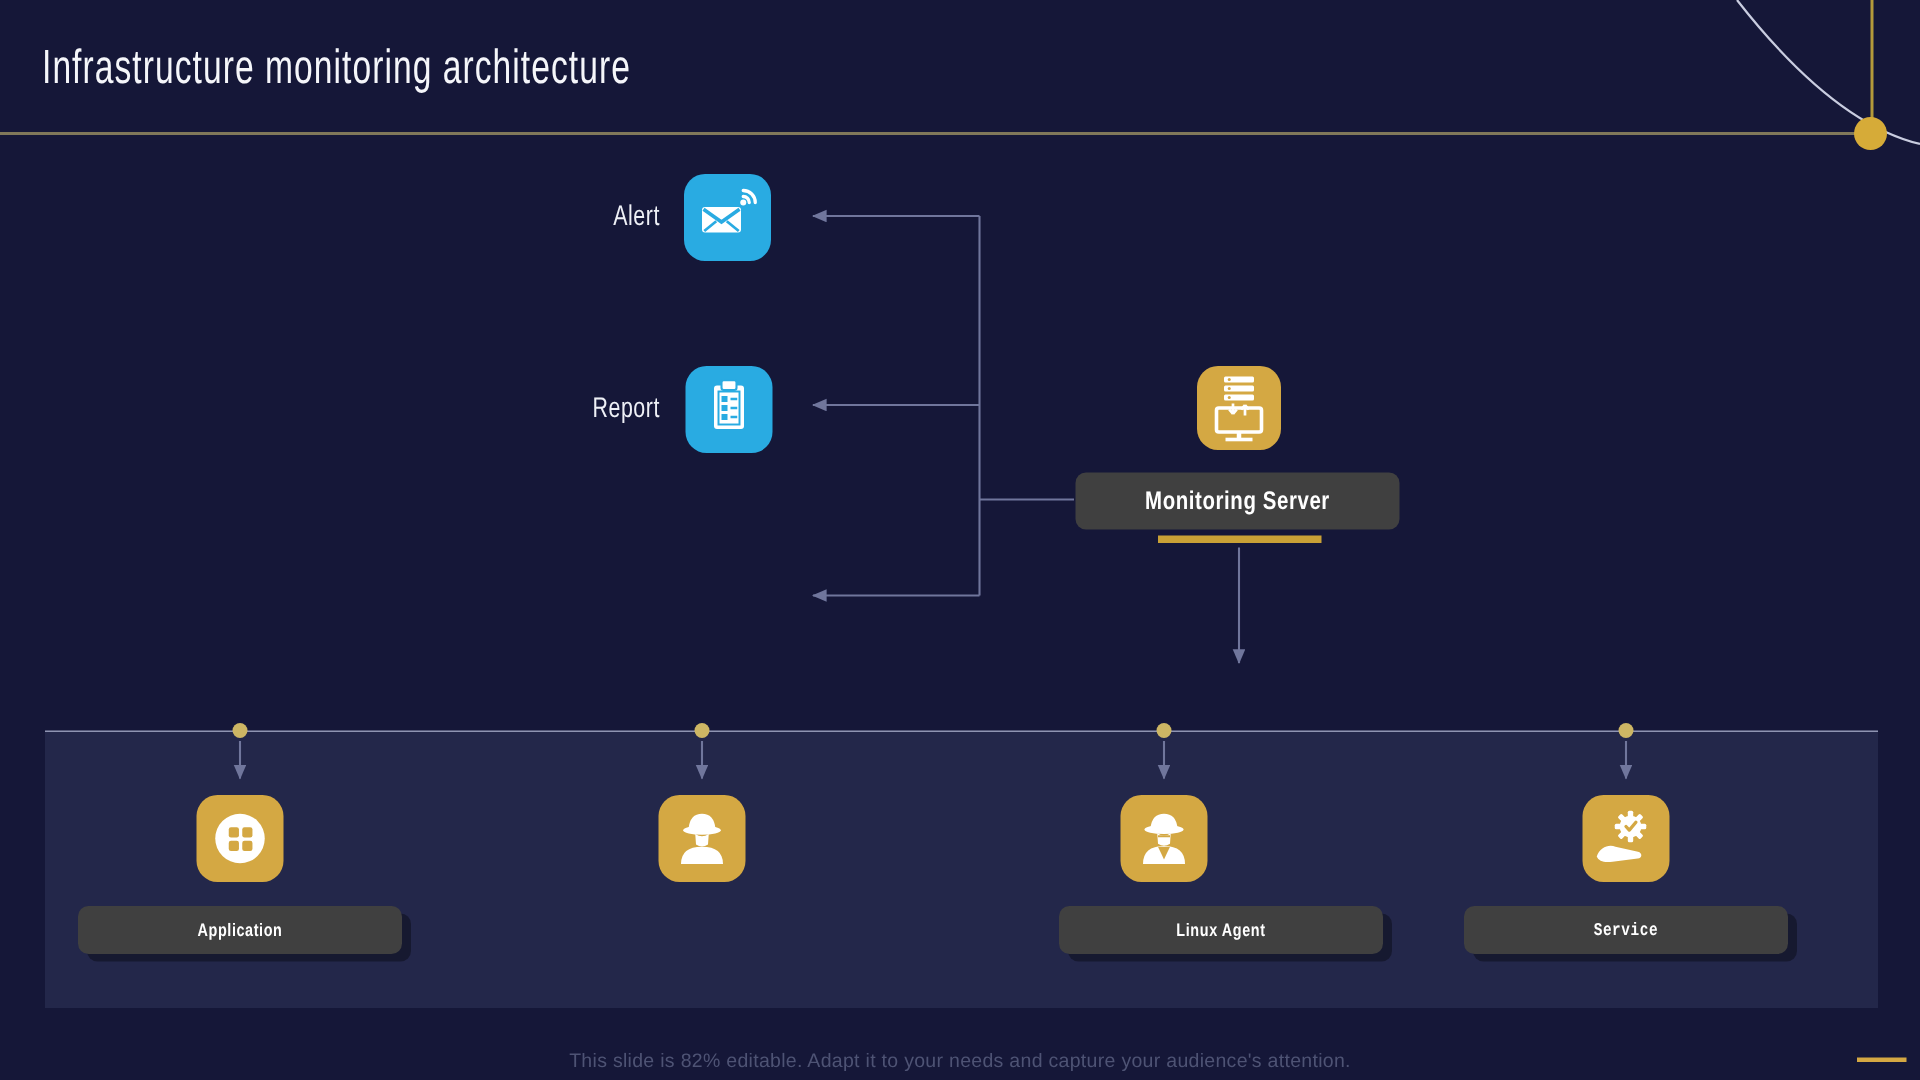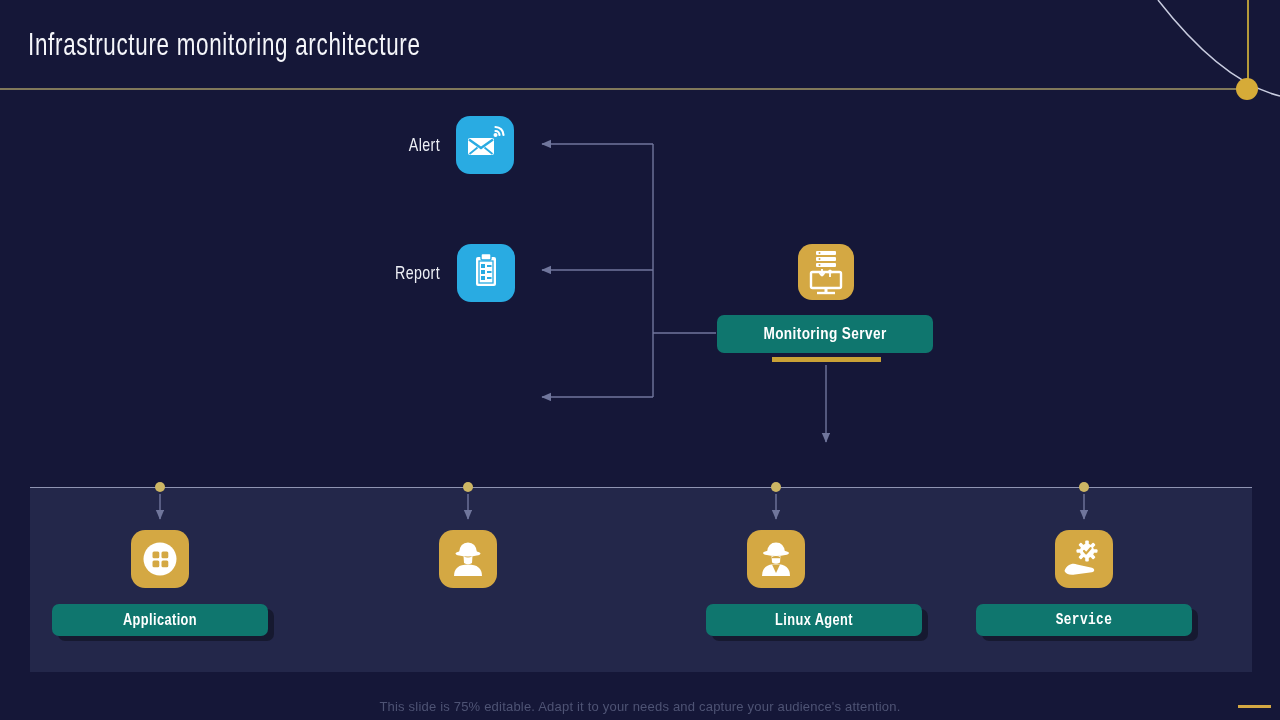--- a/index.html
+++ b/index.html
@@ -41,27 +41,27 @@
     color:#eef0f6;font-size:19px;font-weight:500;letter-spacing:.5px;
     transform:scaleX(.75);transform-origin:right center;
   }
 
   
   .gold-tile{
     width:58px;height:58px;border-radius:14px;background:#d4a843;
     display:flex;align-items:center;justify-content:center;
   }
   .gold-btn{
-    background:#0f766e;border-radius:7px;
+    background:#404040;border-radius:7px;
     display:flex;align-items:center;justify-content:center;
     color:#fff;font-weight:bold;
   }
   .server-btn{width:216px;height:38px;font-size:17px;letter-spacing:.5px;}
   .server-underline{position:absolute;left:772px;top:357px;width:109px;height:5px;background:#c9a136;z-index:3;}
-  .src-btn{width:216px;height:32px;font-size:16px;letter-spacing:.5px;box-shadow:6px 5px 0 rgba(0,0,0,.35);}
+  .src-btn{width:216px;height:32px;font-size:12px;letter-spacing:.5px;box-shadow:6px 5px 0 rgba(0,0,0,.35);}
 
   
   .db-label{
     position:absolute;left:0;top:44px;width:137px;text-align:center;
     color:#fff;font-weight:bold;font-size:16px;letter-spacing:.5px;
     text-shadow:1.5px 1.5px 0 rgba(8,40,70,.95);
     transform:scaleX(.85);transform-origin:center;
   }
 
   
@@ -219,16 +219,16 @@
         <circle r="7.2" fill="#fff"></circle>
         <path d="M-3,0 L-0.8,2.4 L3.6,-2.8" stroke="#d4a843" stroke-width="2.2" fill="none" stroke-linecap="round" stroke-linejoin="round"></path>
       </g>
       <path d="M9.5,41 C11.5,34.5 18,32.5 22,34.5 L37,37.8 C40,38.6 40,42 36.8,42.3 L20,44.5 C14,45.2 10.8,44 9.5,41 Z" fill="#fff"></path>
     </svg>
   </div>
   <div class="node gold-btn src-btn" style="left:976px;top:604px;font-family:Liberation Mono, monospace;">
     <span class="cond">Service</span>
   </div>
 
-  <div class="footer">This slide is 75% editable. Adapt it to your needs and capture your audience's attention.</div>
+  <div class="footer">This slide is 82% editable. Adapt it to your needs and capture your audience's attention.</div>
   <div class="corner-dash"></div>
 
 </div>
 
 </body></html>

